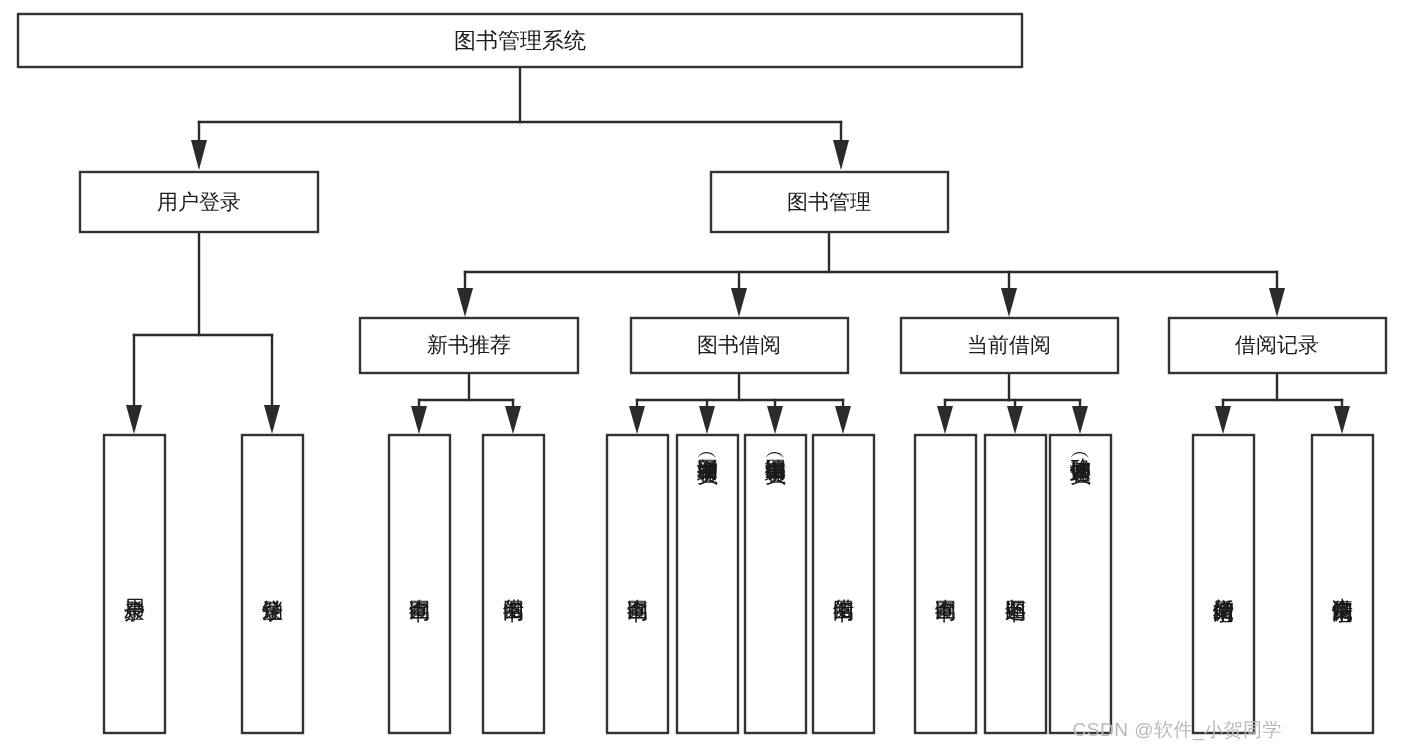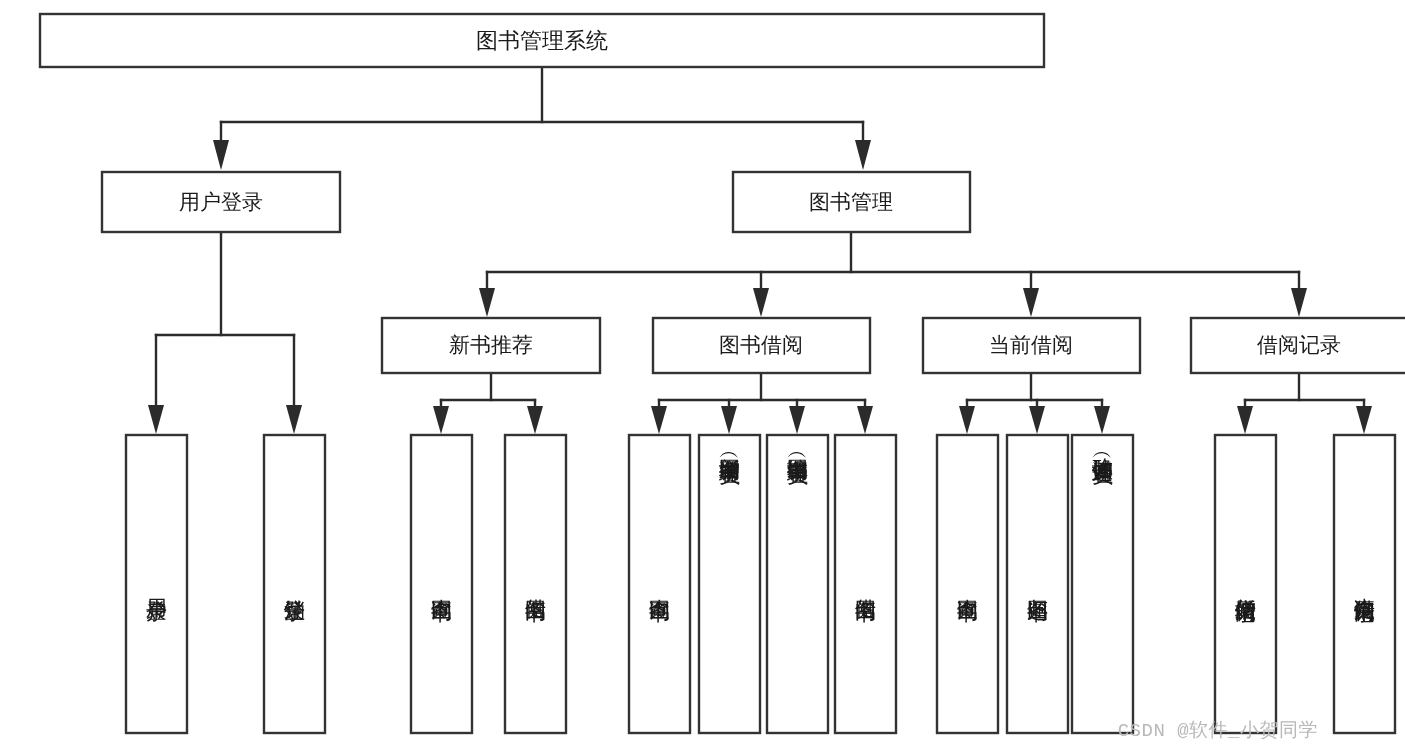--- a/index.html
+++ b/index.html
@@ -11,21 +11,20 @@
     width: 1405px;
     height: 747px;
     font-family: "Liberation Sans", "DejaVu Sans", sans-serif;
     overflow: hidden;
   }
   #diagram-root {
     position: relative;
     width: 1306px;
     height: 747px;
     background: #ffffff;
-    margin-left: 22px;
   }
   svg.tree-canvas {
     position: absolute;
     top: 0;
     left: 0;
     width: 1405px;
     height: 747px;
     display: block;
   }
   .node-box {
@@ -67,23 +66,23 @@
     line-height: 1.04;
     color: #1a1a1a;
     writing-mode: vertical-rl;
     text-orientation: upright;
     letter-spacing: 1px;
     text-align: center;
     white-space: nowrap;
   }
   .watermark {
     position: absolute;
-    right: 10px;
+    right: 24px;
     bottom: 4px;
-    font-family: Liberation Mono, monospace;
+    font-family: Liberation Sans, sans-serif;
     font-size: 19px;
     color: #b9b9b9;
     letter-spacing: 0.5px;
     white-space: nowrap;
   }
 </style>
 </head>
 <body>
 
 <div id="diagram-root">

